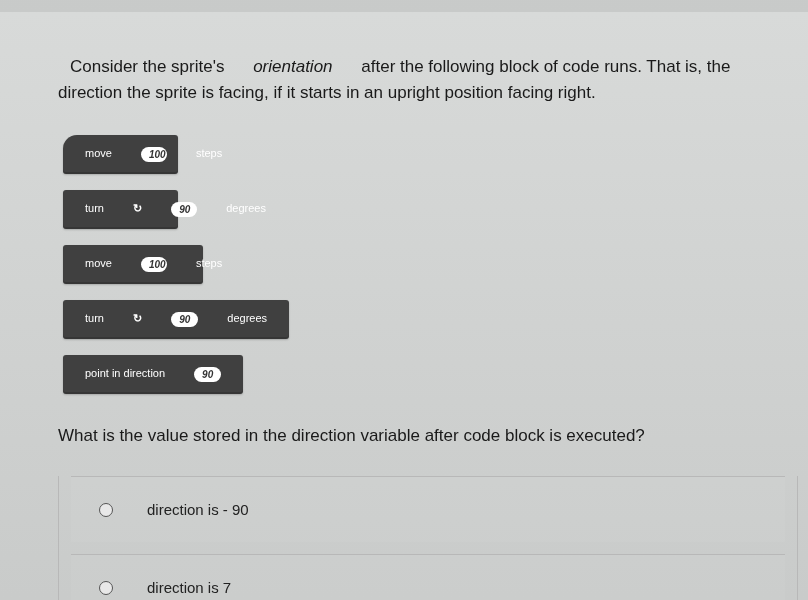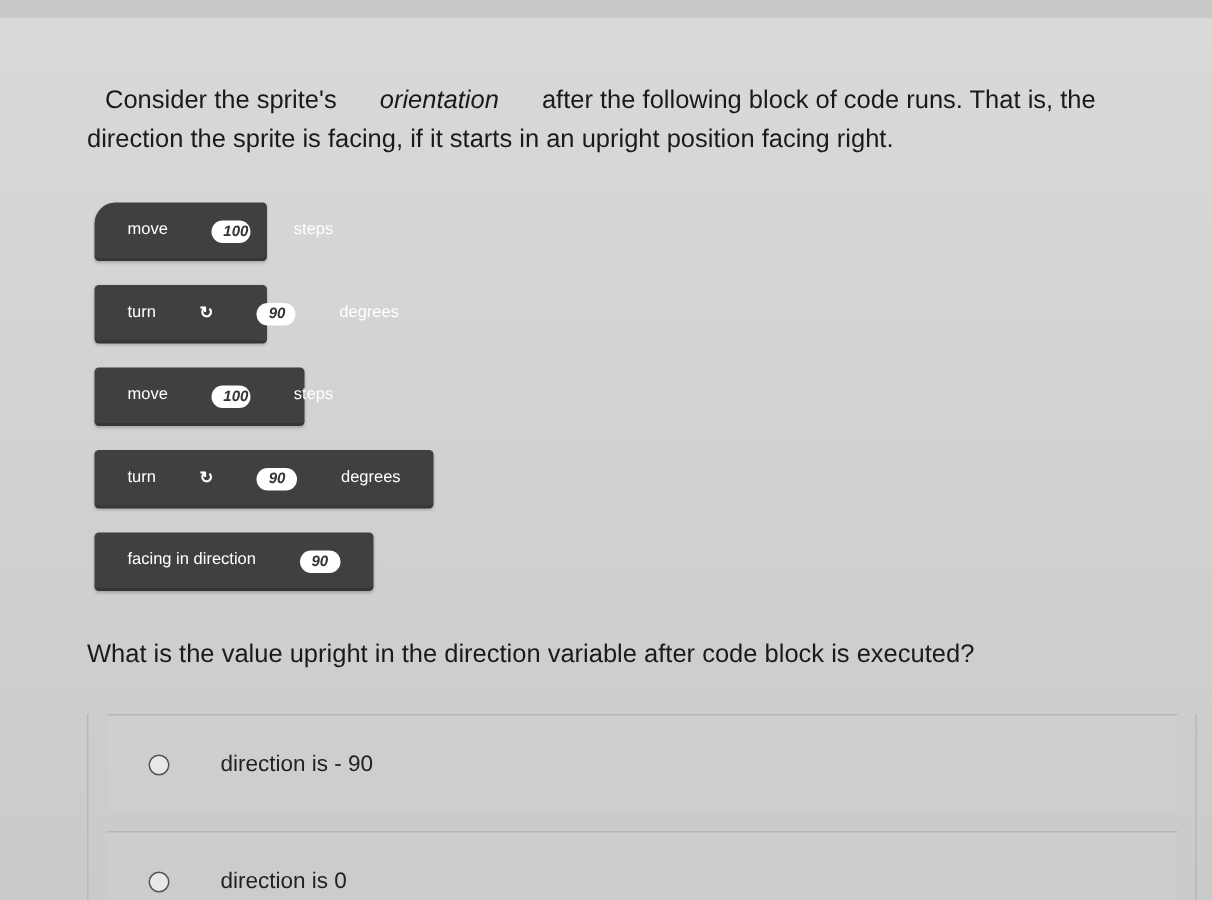--- a/index.html
+++ b/index.html
@@ -116,33 +116,33 @@
     <span class="pill">100</span>
     <span>steps</span>
   </div><br>
   <div class="block">
     <span>turn</span>
     <span class="rotate-icon">↻</span>
     <span class="pill">90</span>
     <span>degrees</span>
   </div><br>
   <div class="block">
-    <span>facing in direction</span>
+    <span>point in direction</span>
     <span class="pill">90</span>
   </div>
 </div>
 
-<div class="sub-question">What is the value upright in the direction variable after code block is executed?</div>
+<div class="sub-question">What is the value stored in the direction variable after code block is executed?</div>
 
 <div class="options">
   <div class="option">
     <span class="radio"></span>
     <span>direction is - 90</span>
   </div>
   <div class="option">
     <span class="radio"></span>
-    <span>direction is 0</span>
+    <span>direction is 7</span>
   </div>
   <div class="option">
     <span class="radio"></span>
     <span>direction is 90</span>
   </div>
 </div>
 
 </body></html>

